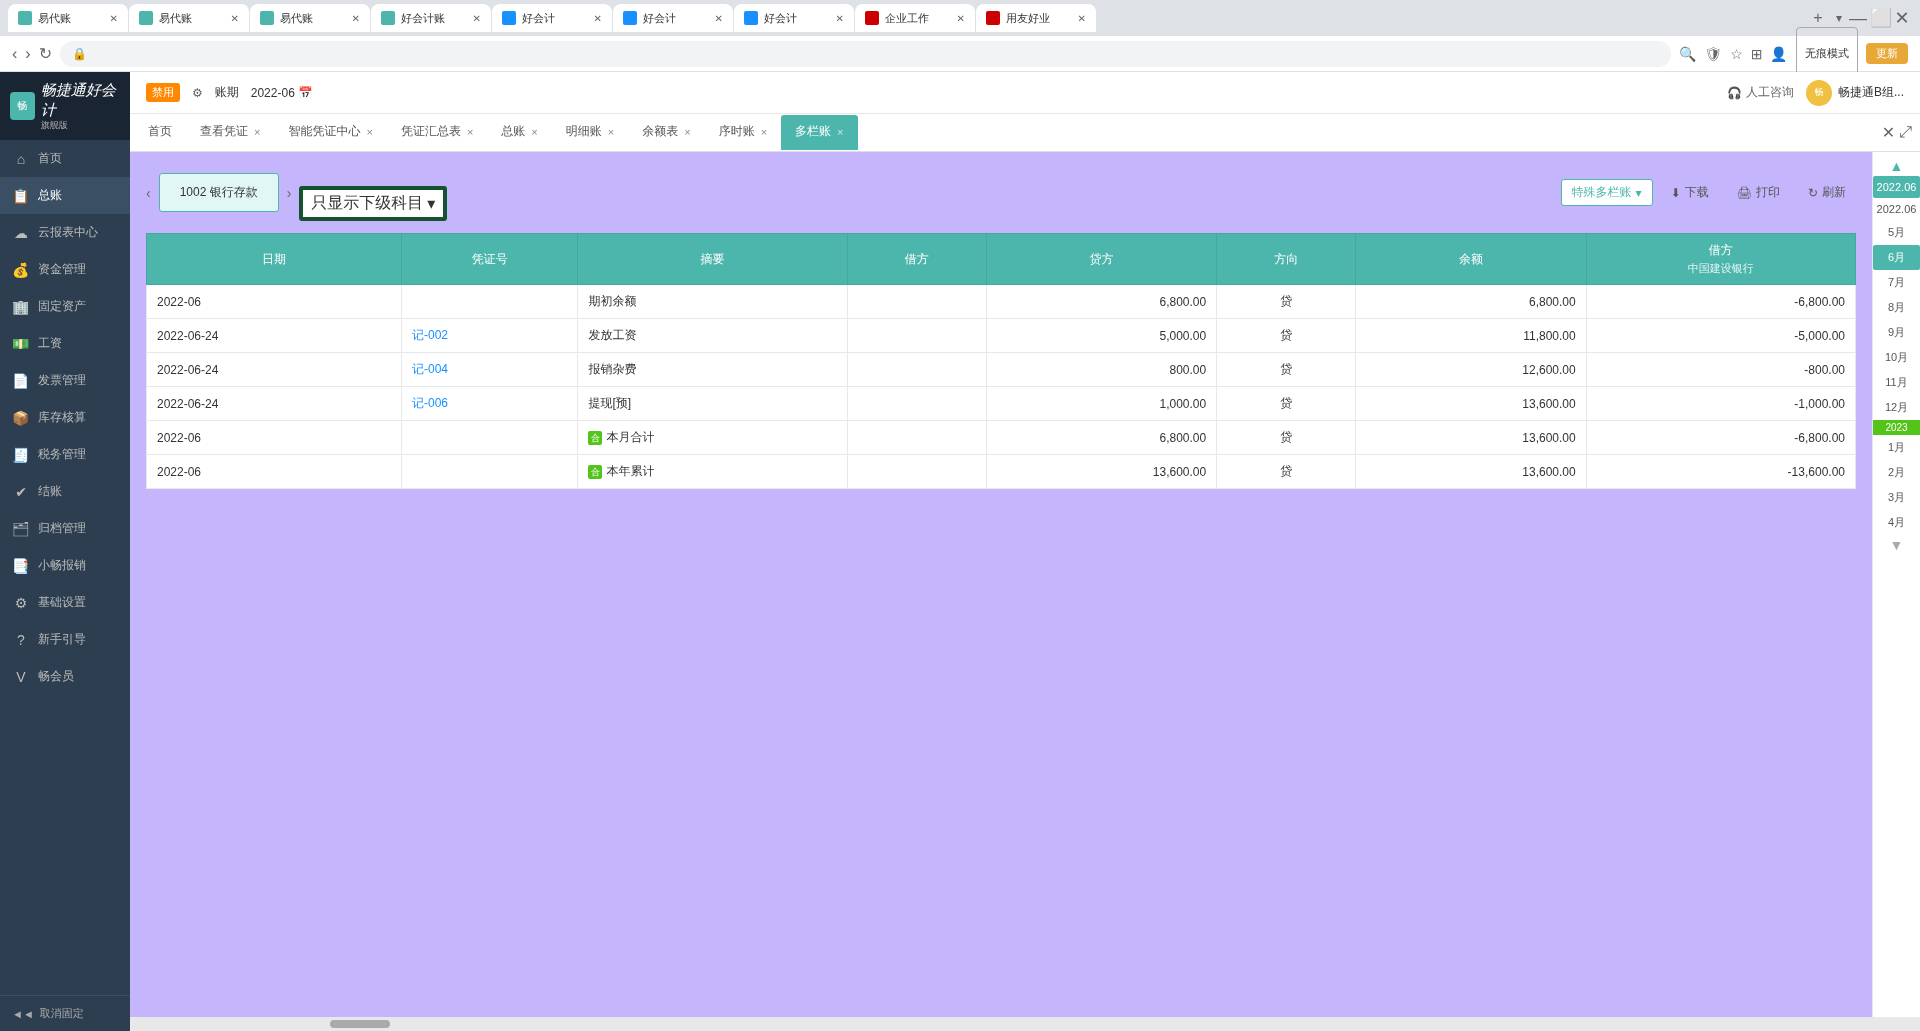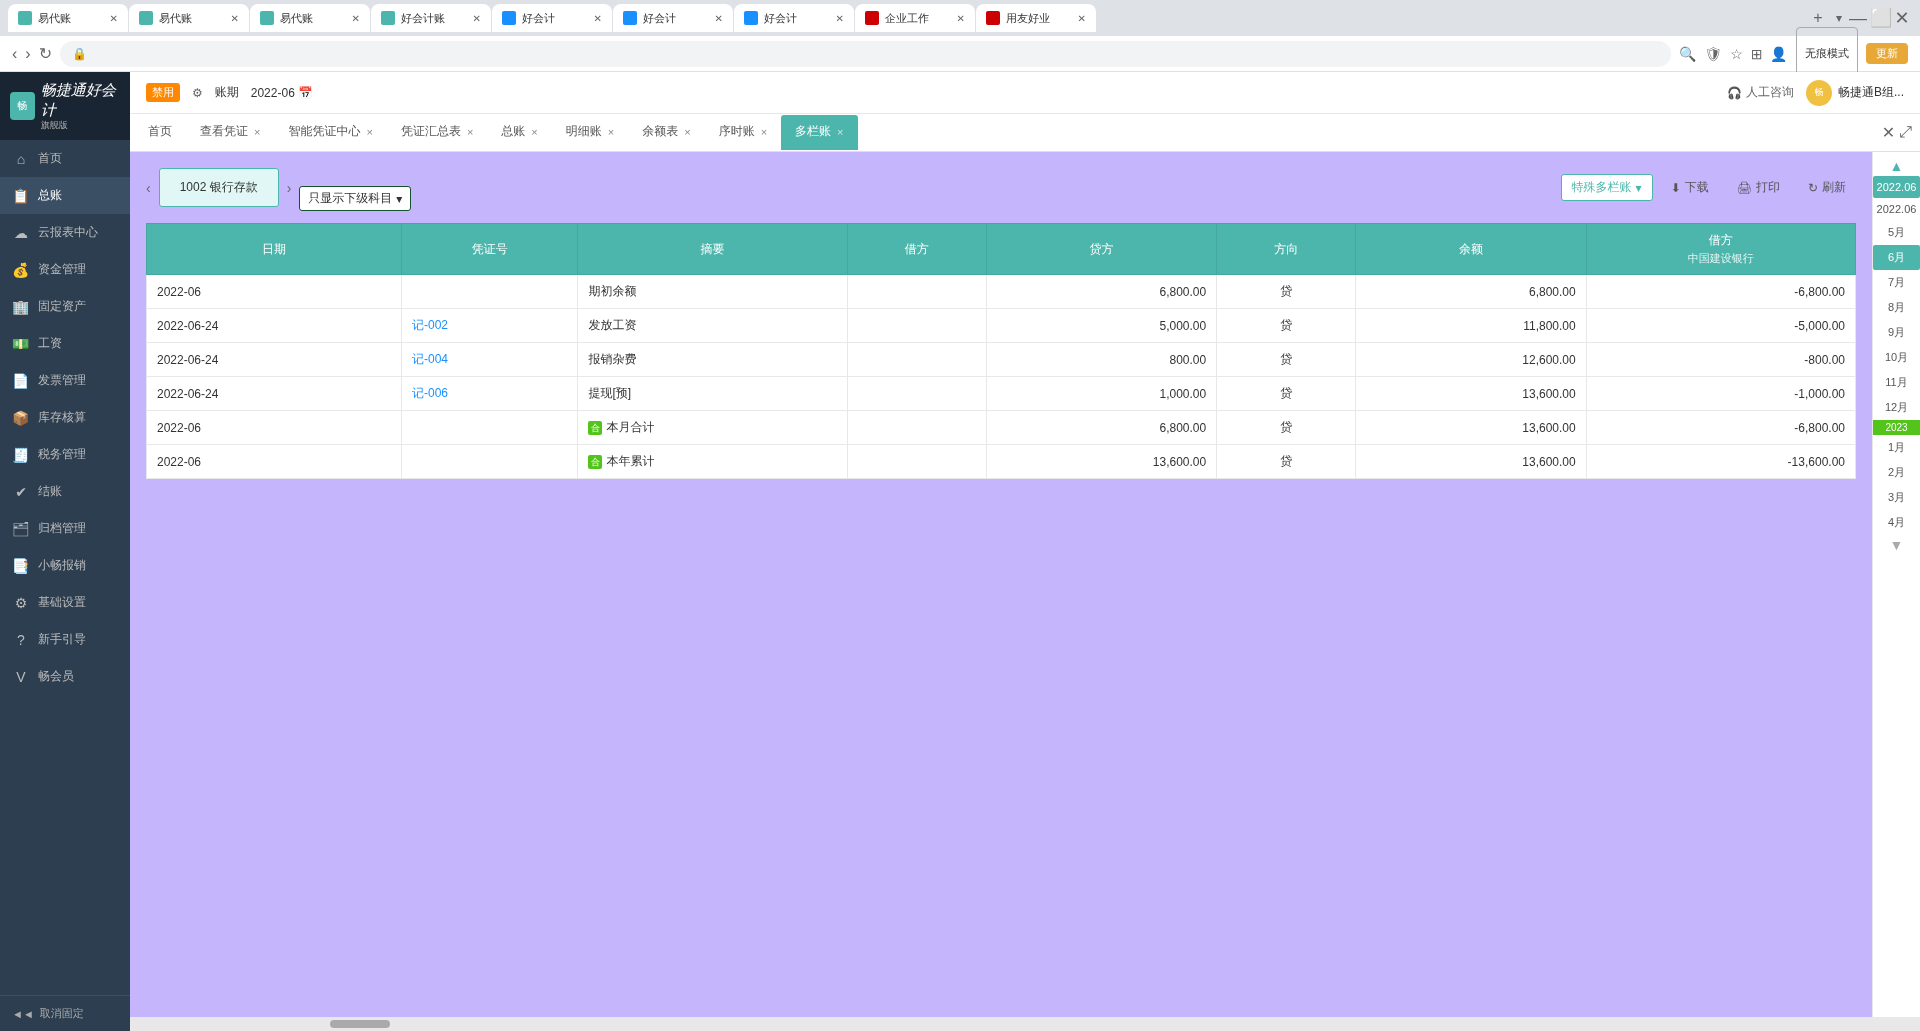--- a/index.html
+++ b/index.html
@@ -63,21 +63,21 @@
     .tab-side-btn { cursor: pointer; font-size: 16px; color: #666; }
 
     
     .content-area { flex: 1; overflow: hidden; display: flex; }
     .ledger-main { flex: 1; overflow: auto; padding: 12px 16px; }
 
     
     .ledger-toolbar { display: flex; align-items: center; gap: 8px; margin-bottom: 12px; }
     .nav-arrow { cursor: pointer; color: #666; font-size: 14px; }
     .account-badge { background: #e0f7f5; border: 1px solid #4db6ac; border-radius: 3px; padding: 10px 8px; font-size: 12px; color: #333; min-width: 120px; text-align: center; }
-    .filter-select { border: 1px solid #14532d; border-radius: 3px; padding: 3px 8px; font-size: 12px; color: #333; background: #fff; cursor: pointer; display: flex; align-items: center; gap: 4px; margin-top: 22px; }
+    .filter-select { border: 4px solid #14532d; border-radius: 3px; padding: 3px 8px; font-size: 16px; color: #333; background: #fff; cursor: pointer; display: flex; align-items: center; gap: 4px; margin-top: 22px; }
     .toolbar-right { margin-left: auto; display: flex; gap: 8px; }
     .feature-btn { border: 1px solid #4db6ac; border-radius: 3px; padding: 4px 10px; font-size: 12px; color: #4db6ac; cursor: pointer; background: #fff; display: flex; align-items: center; gap: 4px; }
     .action-btn { padding: 4px 10px; font-size: 12px; color: #555; cursor: pointer; display: flex; align-items: center; gap: 4px; border: none; background: none; }
 
     
     .ledger-table { width: 100%; border-collapse: collapse; background: #fff; }
     .ledger-table th { background: #4db6ac; color: #fff; padding: 8px 10px; text-align: center; font-size: 12px; font-weight: normal; border: 1px solid #45a89f; }
     .ledger-table td { padding: 8px 10px; border: 1px solid #e8e8e8; font-size: 12px; color: #333; }
     .ledger-table .text-right { text-align: right; }
     .ledger-table .text-center { text-align: center; }

